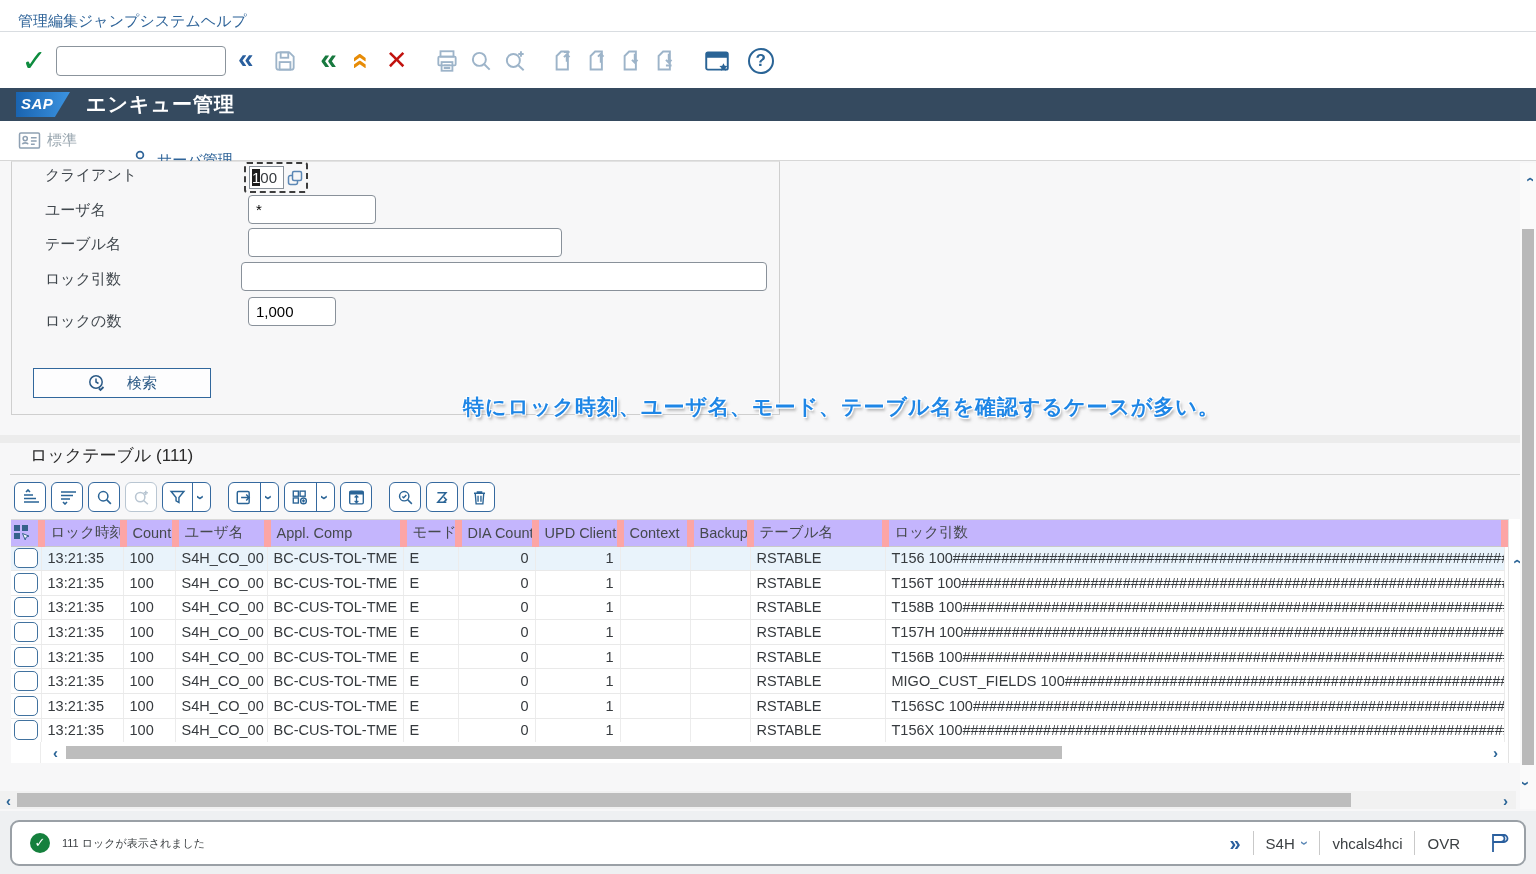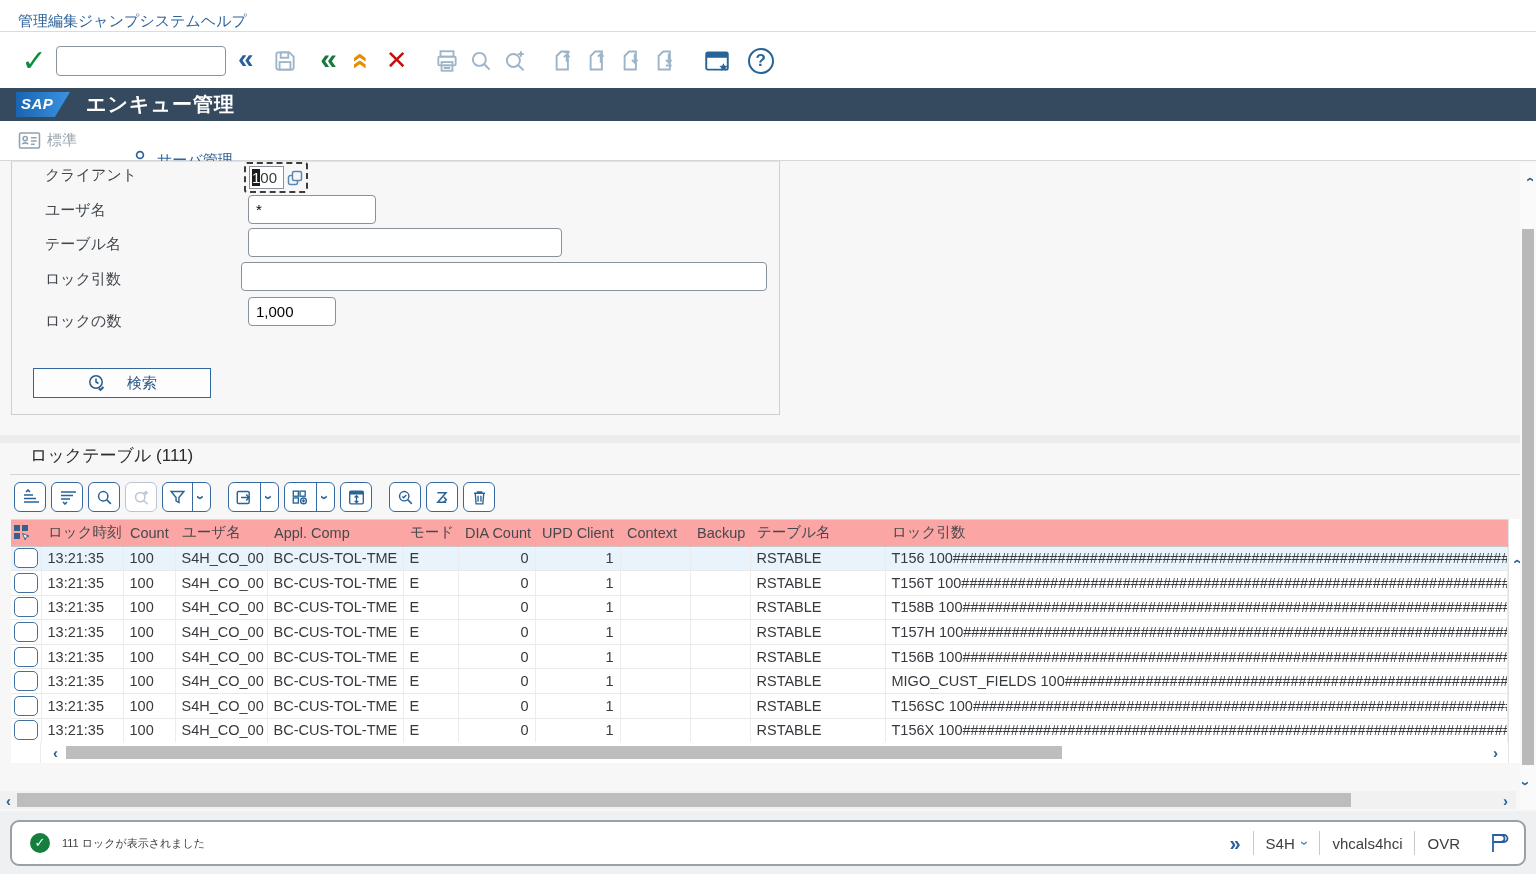--- a/index.html
+++ b/index.html
@@ -59,21 +59,21 @@
   .tbtn.disabled { border-color:#b9c6d2; color:#b9c6d2; }
   .tbtn.combo { padding:0; }
   .combo .part { padding:0 6px; display:flex; align-items:center; height:100%; }
   .combo .sep { width:1px; height:100%; background:#35699f; }
   .gap { width:12px; }
   .chev { font-size:15px; font-weight:bold; transform:rotate(90deg); display:inline-block; }
 
   
   .tablewrap { position:absolute; left:11px; top:358px; width:1497px; height:223px; background:#fff; border-top:1px solid #d9d9d9; overflow:hidden; }
   table.lock { border-collapse:collapse; table-layout:fixed; width:100%; }
-  table.lock th { height:26px; font-weight:normal; font-size:14.5px; color:#45494d; text-align:left; padding:0 6px; border-right:2px solid #fca5a5; border-bottom:1px solid #c9c9c9; background:#fca5a5; white-space:nowrap; overflow:hidden; }
+  table.lock th { height:26px; font-weight:normal; font-size:14.5px; color:#45494d; text-align:left; padding:0 6px; border-right:7px solid #fca5a5; border-bottom:1px solid #c9c9c9; background:#c4b5fd; white-space:nowrap; overflow:hidden; }
   table.lock td { height:24.6px; font-size:14.5px; color:#363a3e; padding:0 6px; border-right:1px solid #ececec; border-bottom:1px solid #e9e9e9; white-space:nowrap; overflow:hidden; }
   table.lock tr.sel td { background:#e9f3fb; }
   td.num, th.num { text-align:right; }
   td.pre { white-space:pre; font-size:14.5px; }
   .cb { width:24px; height:20px; border:1.5px solid #41729f; border-radius:5px; background:#fff; margin:0 auto; }
   .cbcell { padding:0 2px !important; }
 
   
   .thscroll { position:absolute; left:11px; top:581px; width:1497px; height:21px; background:#fff; display:flex; align-items:center; }
   .thumb { background:#bdbdbd; height:13px; }
@@ -254,20 +254,21 @@
     <span>
       <svg width="20" height="20" viewBox="0 0 20 20" fill="none" stroke="#2c5a86" stroke-width="1.5">
           <circle cx="9" cy="9" r="6.2"></circle>
           <path d="M9 5.5V9l2.5 1.5"></path>
           <path d="M12 15.5l1.5 1.5 3-3" stroke-width="1.8"></path>
         </svg>
     </span>
     <span>検索</span>
   </button>
 
+  <div class="anno" style="left:463px; top:232px;">特にロック時刻、ユーザ名、モード、テーブル名を確認するケースが多い。</div>
 
   <div class="band"></div>
   <div class="secttitle">ロックテーブル (111)</div>
   <div class="secthr"></div>
 
   <div class="ttoolbar">
     <span class="tbtn">
       <svg width="18" height="16" viewBox="0 0 18 16" fill="none" stroke="currentColor" stroke-width="1.6">
           <path d="M5 3l2-2 2 2"></path>
           <path d="M3 6h9M3 9.5h12M3 13h15"></path>

